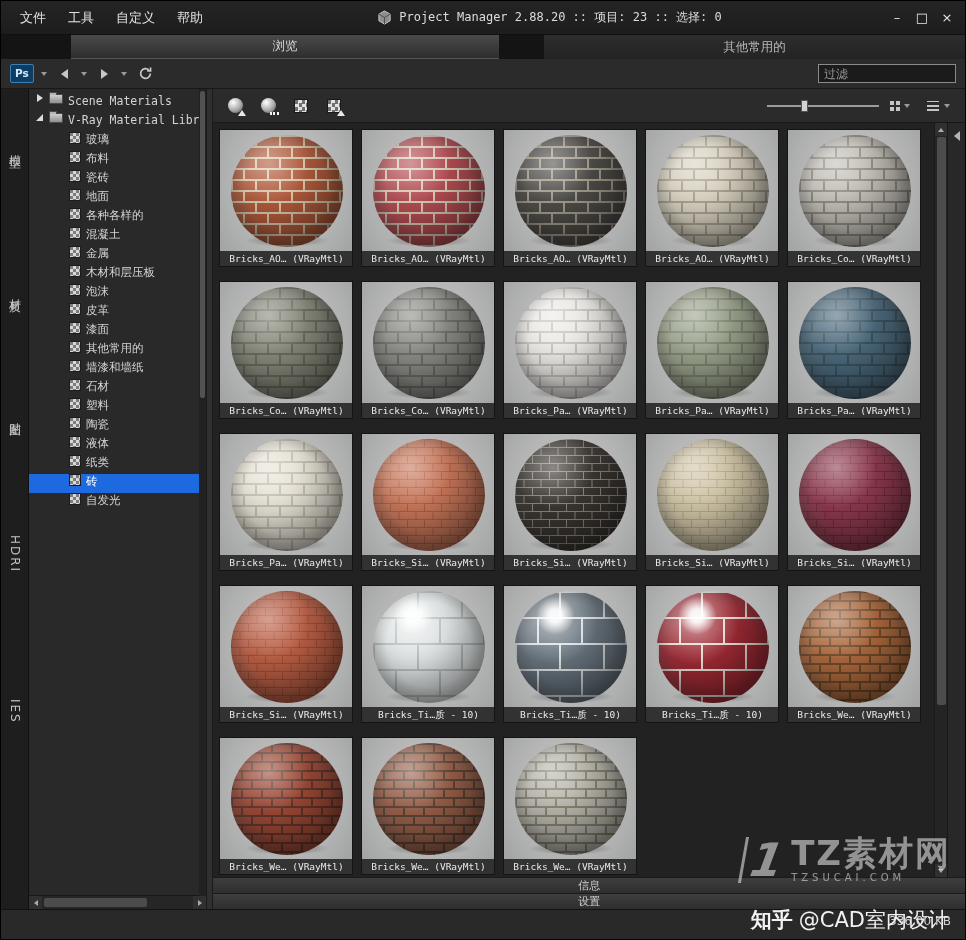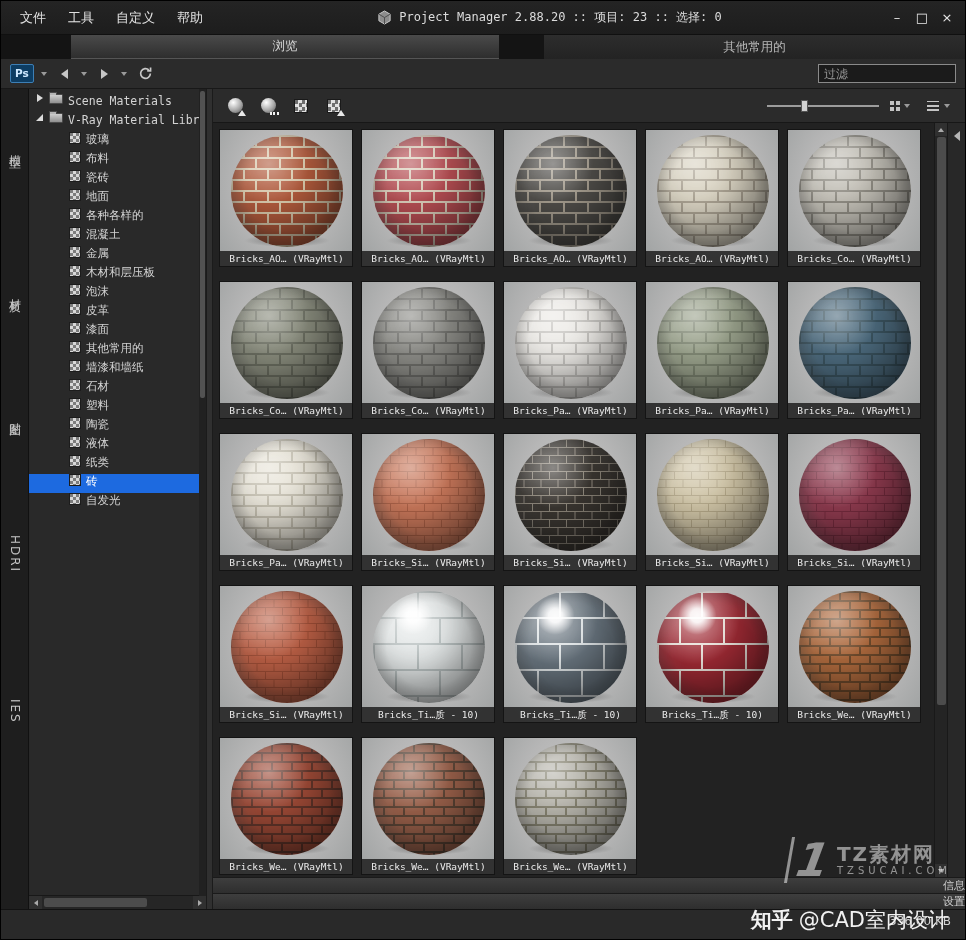--- a/index.html
+++ b/index.html
@@ -155,32 +155,32 @@
   .vs-btn { height:13px; display:flex; align-items:center; justify-content:center; background:#303030; }
   .vs-track { flex:1; position:relative; }
   .vs-track .thumb-bar { position:absolute; top:1px; left:2px; width:9px; height:78%; background:#4c4c4c; border-radius:2px; }
 
   .side-strip { flex:0 0 18px; background:#282828; border-left:1px solid #191919; display:flex;
     flex-direction:column; align-items:center; padding-top:8px; gap:6px; }
   .collapse-chev { width:0; height:0; border-top:5px solid transparent; border-bottom:5px solid transparent;
     border-right:6px solid #b5b5b5; }
 
   .rollout { height:16px; flex:0 0 16px; background:linear-gradient(#3e3e3e,#2e2e2e);
-    border-top:1px solid #1a1a1a; text-align:right; font-size:11px; line-height:16px; color:#d0d0d0; }
+    border-top:1px solid #1a1a1a; text-align:center; font-size:11px; line-height:16px; color:#d0d0d0; }
 
   
   .statusbar { height:30px; flex:0 0 30px; background:#292929; border-top:1px solid #121212; position:relative;padding-left:13px; }
   .size-label { position:absolute; right:14px; top:4px; font-size:12px; color:#d2d2d2; }
 
   
   .wm-tz { position:absolute; right:14px; bottom:56px; display:flex; align-items:center; gap:8px;
     opacity:.55; color:#f0f0f0; z-index:5; pointer-events:none; }
   .wm-tz-logo { font-size:46px; font-weight:bold; font-style:italic; line-height:1;
     transform:skewX(-10deg); border-left:3px solid #f0f0f0; padding-left:6px; }
-  .wm-tz-name { font-size:20px; font-weight:bold; letter-spacing:2px; line-height:1.05; }
+  .wm-tz-name { font-size:34px; font-weight:bold; letter-spacing:2px; line-height:1.05; }
   .wm-tz-domain { font-size:10px; letter-spacing:4px; }
   .wm-zhihu { position:absolute; right:16px; bottom:5px; z-index:6; color:#f2f2f2; font-size:21px; pointer-events:none; white-space:nowrap; }
   .wm-zhihu b { font-weight:bold; margin-right:6px; }
 </style>
 </head>
 <body>
 
 <div class="window">
 
   <div class="titlebar">

